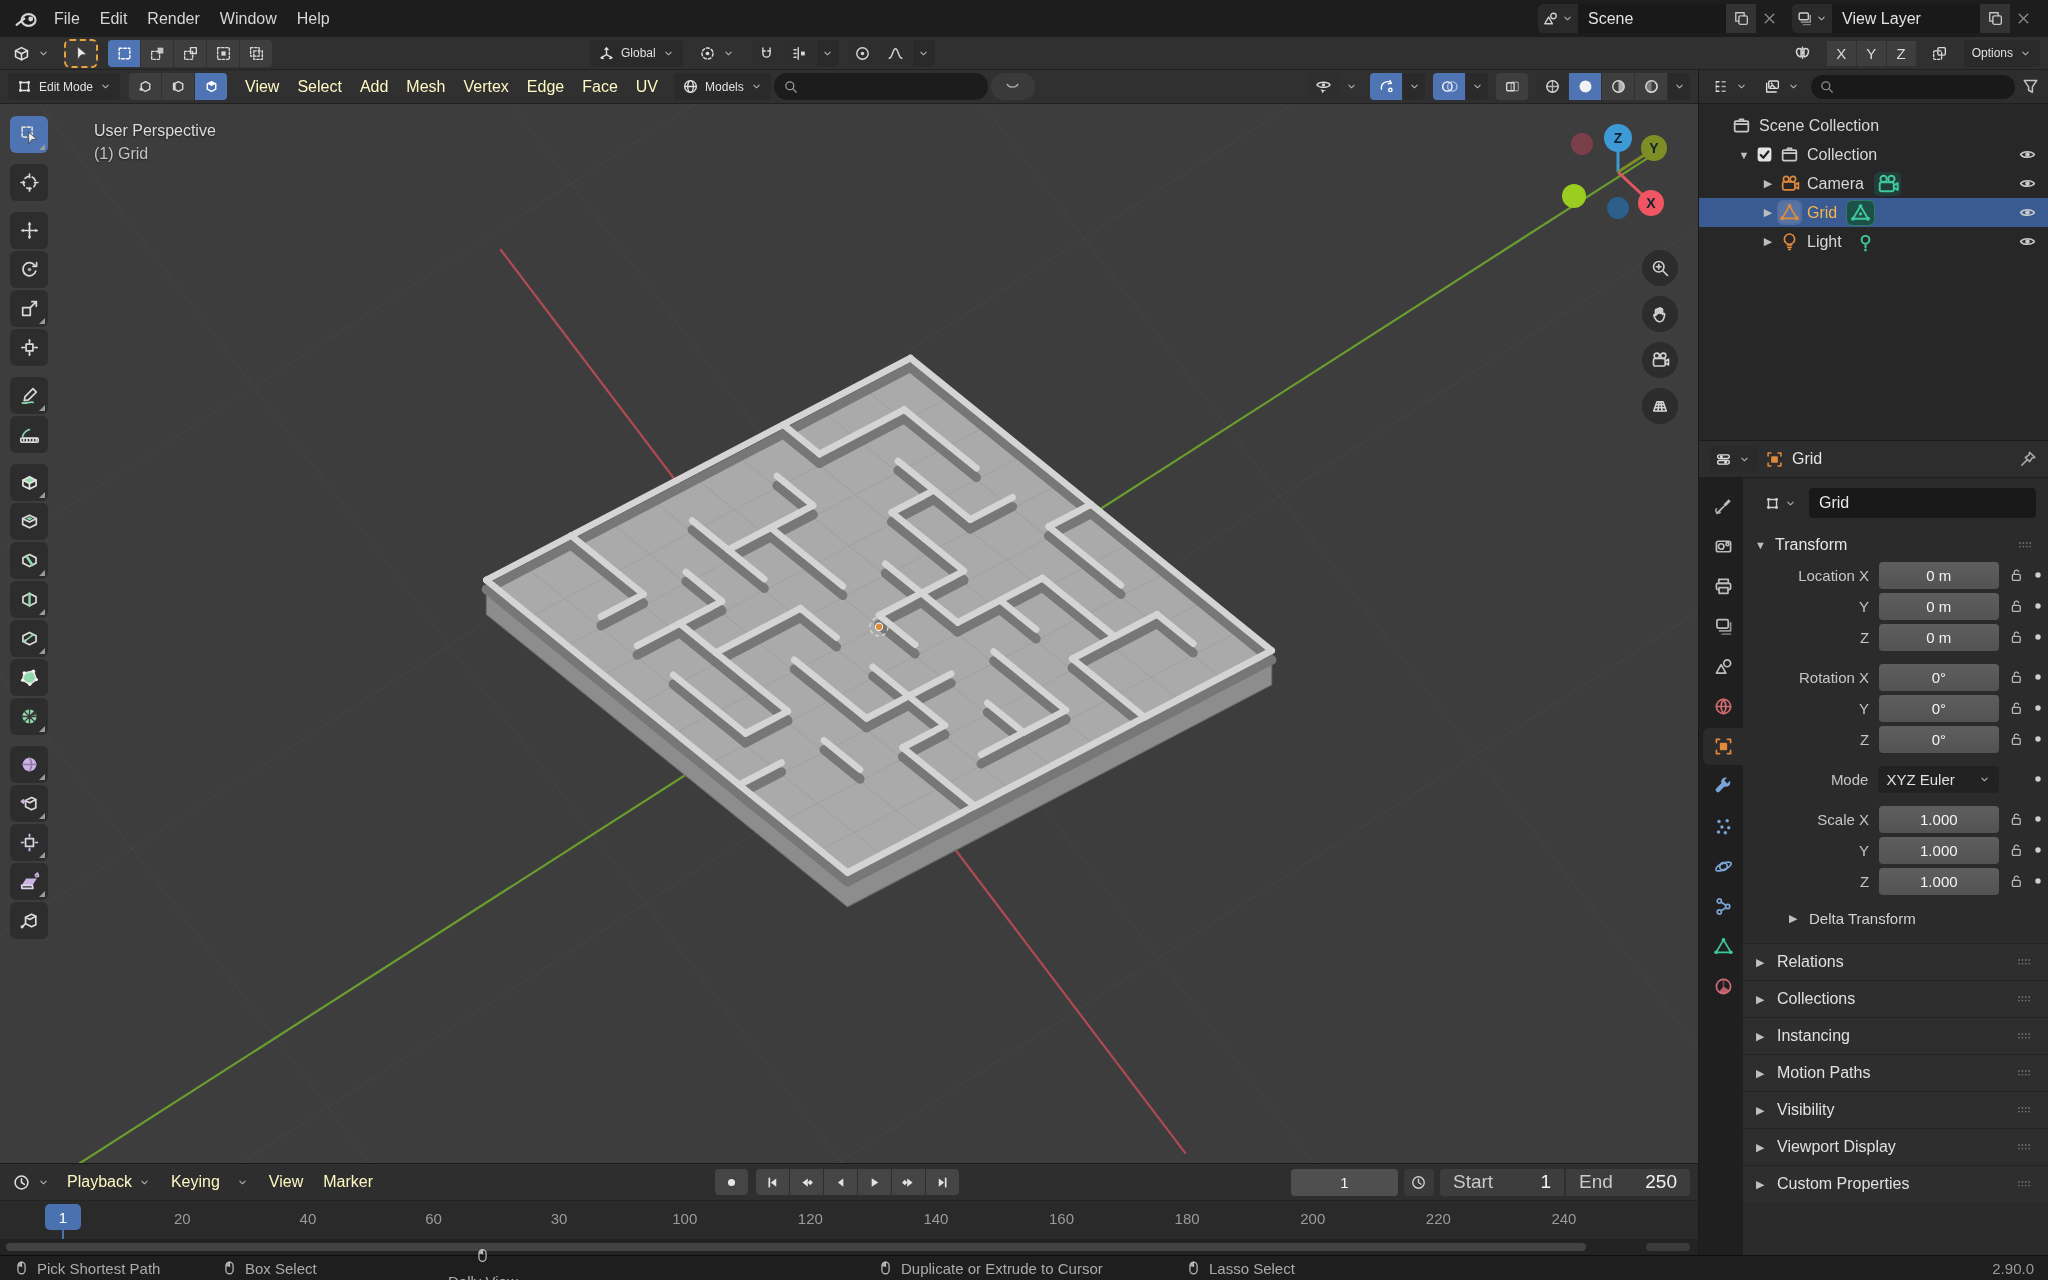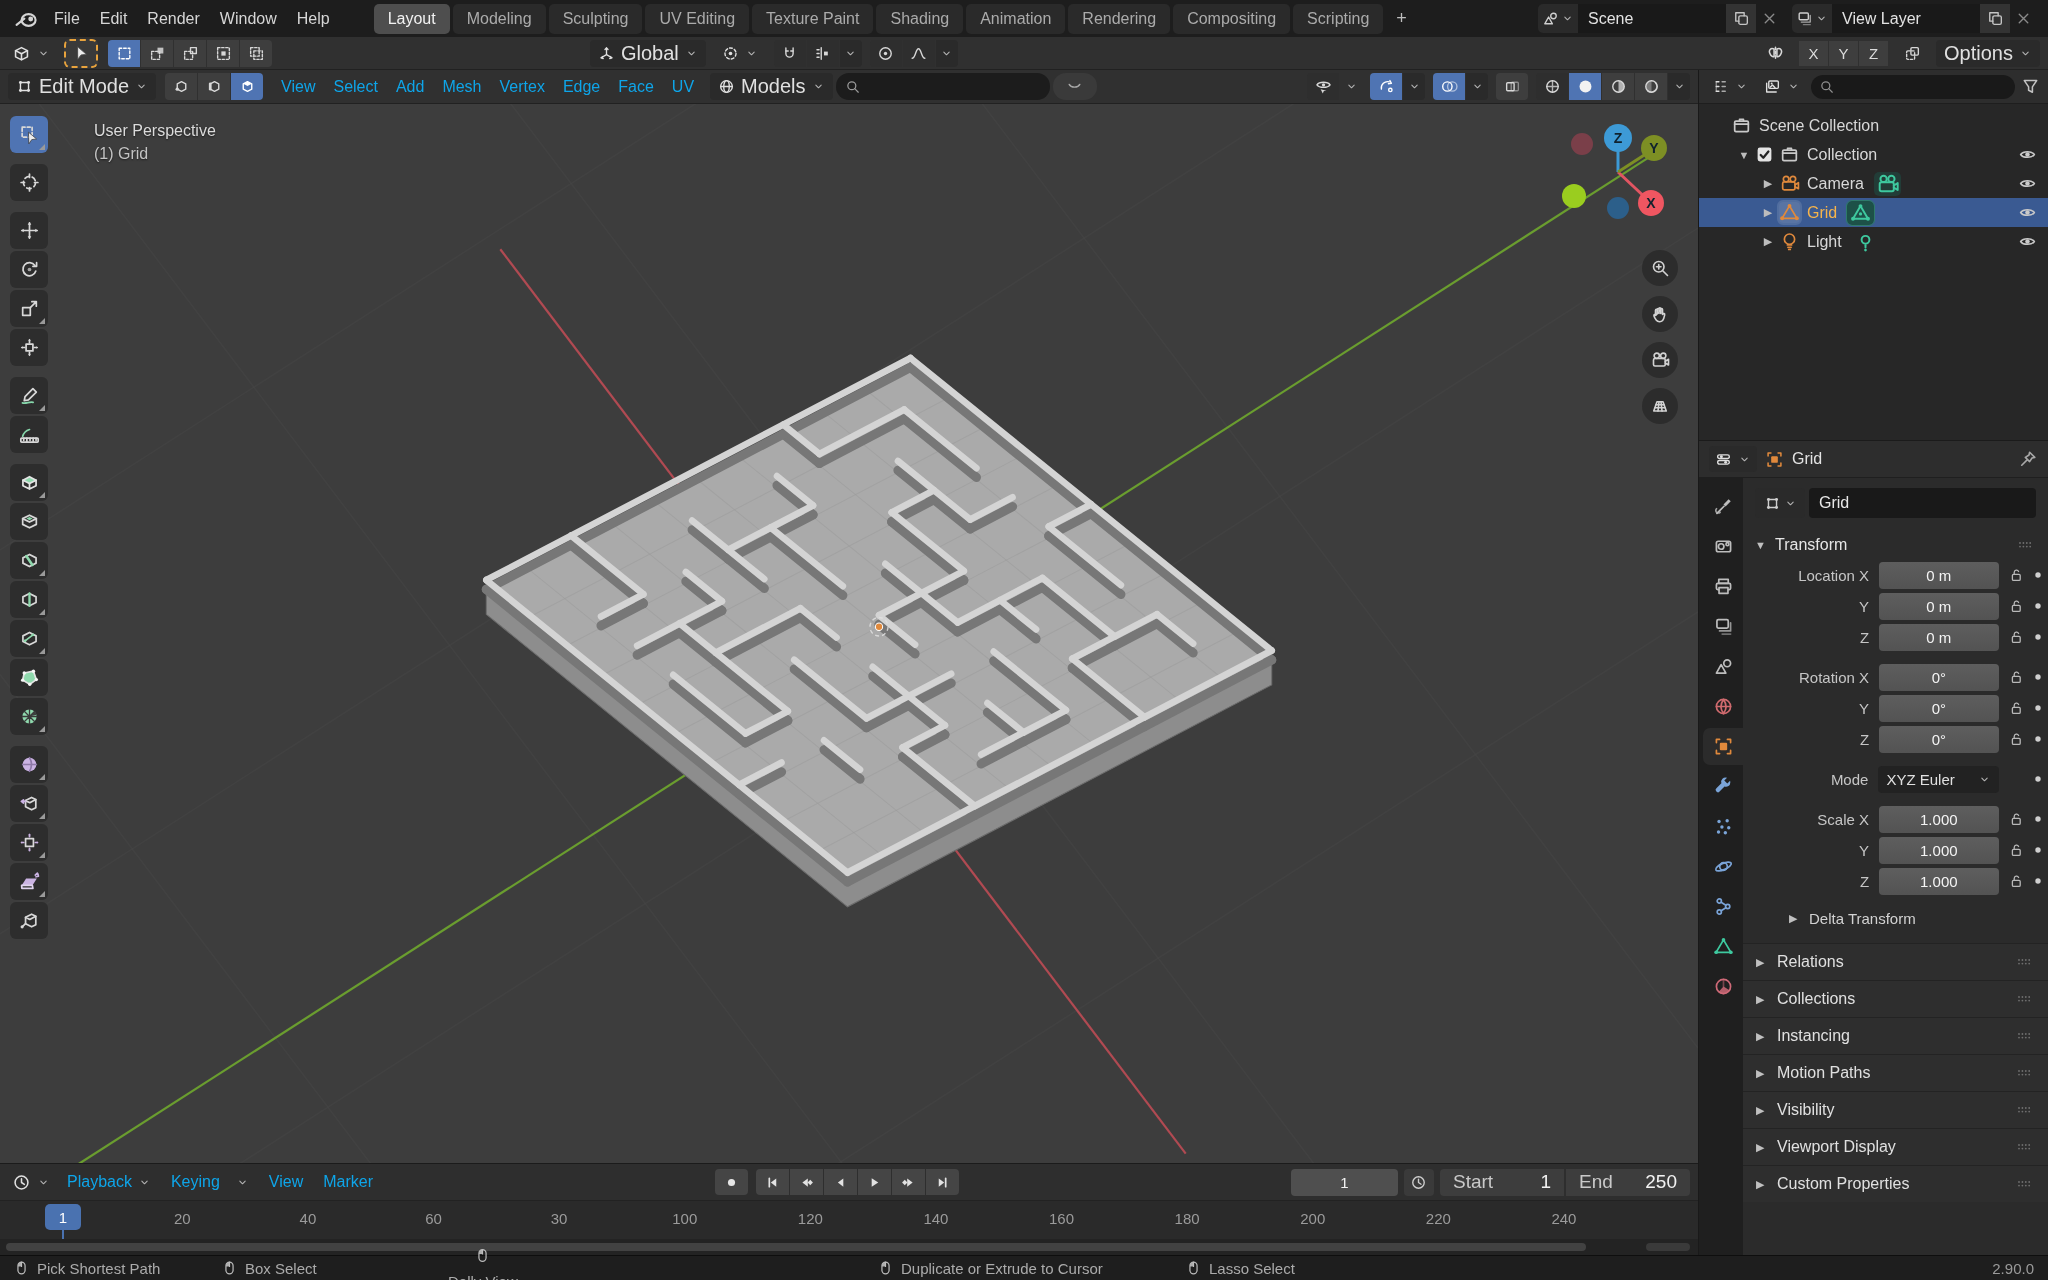--- a/index.html
+++ b/index.html
@@ -28,37 +28,37 @@
   .idname { width:148px; height:100%; background:#191919; display:flex; align-items:center; padding:0 10px; font-size:16px; color:#e3e3e3; }
   .idcopy { width:30px; height:100%; background:#333; display:grid; place-items:center; color:#c5c5c5; }
   .idx { width:26px; height:100%; display:grid; place-items:center; color:#8a8a8a; font-size:14px; }
 
   
   .toolrow { height:33px; background:#303030; border-bottom:1px solid #212121; display:flex; align-items:center; padding:0 8px; flex:none; }
   .vheader { height:34px; background:#303030; border-bottom:1px solid #212121; display:flex; align-items:center; padding:0 8px; gap:3px; flex:none; }
   .ic14 { width:17px; height:17px; display:inline-block; }
   .ic18 { width:19px; height:19px; display:inline-block; }
   .chev { width:13px; height:13px; display:inline-block; color:#b4b4b4; }
-  .wgt { height:27px; display:flex; align-items:center; background:#2a2a2a; border-radius:4px; padding:0 8px; gap:6px; font-size:20px; color:#e0e0e0; }
+  .wgt { height:27px; display:flex; align-items:center; background:#2a2a2a; border-radius:4px; padding:0 8px; gap:6px; font-size:12px; color:#e0e0e0; }
   .tbtn { width:32px; height:27px; border-radius:4px; display:grid; place-items:center; color:#d8d8d8; background:transparent; }
   .tbtn.bg { background:#3e3e3e; }
   .tbtn.active { background:#4f74b3; color:#fff; }
   .grp { display:flex; gap:1px; }
   .grp .tbtn { border-radius:0; background:#3e3e3e; }
   .grp .tbtn:first-child { border-radius:4px 0 0 4px; }
   .grp .tbtn:last-child { border-radius:0 4px 4px 0; }
   .grp .tbtn.active { background:#4f74b3; }
   .activetool { width:34px; height:29px; border:2px dashed #e8a33d; border-radius:6px; display:grid; place-items:center; background:#3a3a3a; margin:0 10px; }
   .spacer1 { width:318px; }
   .pair { display:flex; gap:1px; }
   .chevseg { width:22px; height:27px; background:#2a2a2a; border-radius:0 4px 4px 0; display:grid; place-items:center; color:#b4b4b4; }
   .pair .tbtn { border-radius:4px 0 0 4px; background:#2e2e2e; }
   .pair .tbtn.active { background:#4f74b3; }
   .xyz { width:29px; height:25px; background:#3e3e3e; display:grid; place-items:center; font-size:15px; color:#dcdcdc; }
-  .menubtn { padding:4px 9px; font-size:16px; color:#0ea5e9; border-radius:4px; white-space:nowrap; }
+  .menubtn { padding:4px 9px; font-size:16px; color:#fef9c3; border-radius:4px; white-space:nowrap; }
   .search { width:214px; height:27px; background:#1c1c1c; border-radius:13px; display:flex; align-items:center; padding:0 9px; gap:6px; color:#9b9b9b; }
   .search input { background:none; border:none; outline:none; color:#ddd; font:inherit; width:100%; }
   .pillbtn { width:44px; height:27px; background:#3a3a3a; border-radius:13px; display:grid; place-items:center; color:#a9a9a9; }
 
   
   .main { flex:1; display:flex; min-height:0; }
   .leftcol { flex:1; display:flex; flex-direction:column; min-width:0; }
   .viewport { flex:1; position:relative; background:#3d3d3d; overflow:hidden; }
   #vp-svg { position:absolute; inset:0; width:100%; height:100%; }
   .vp-text { position:absolute; left:94px; top:18px; font-size:16px; color:#dcdcdc; text-shadow:0 1px 2px rgba(0,0,0,.55); pointer-events:none; }
@@ -193,36 +193,20 @@
         </svg>
       </span>
     <div style="display:flex">
 
     <div class="menu">File</div>
         <div class="menu">Edit</div>
         <div class="menu">Render</div>
         <div class="menu">Window</div>
         <div class="menu">Help</div>
       </div>
-    <div class="tabs">
-      <div style="display:flex;gap:3px">
-
-      <div class="tab active">Layout</div>
-          <div class="tab">Modeling</div>
-          <div class="tab">Sculpting</div>
-          <div class="tab">UV Editing</div>
-          <div class="tab">Texture Paint</div>
-          <div class="tab">Shading</div>
-          <div class="tab">Animation</div>
-          <div class="tab">Rendering</div>
-          <div class="tab">Compositing</div>
-          <div class="tab">Scripting</div>
-        </div>
-      <div class="tab-add">+</div>
-    </div>
     <div class="idwidgets">
       <div class="idblock">
         <span class="idicon">
             <span class="ic14">
               <svg class="ic" viewBox="0 0 16 16" width="100%" height="100%" fill="none" stroke="currentColor" stroke-width="1.3" stroke-linecap="round" stroke-linejoin="round">
                 <circle cx="10.8" cy="5.6" r="2.6"></circle>
                 <path d="M6.2 6.6 9.8 13H2.6z"></path>
               </svg>
             </span>
             <span class="chev">

